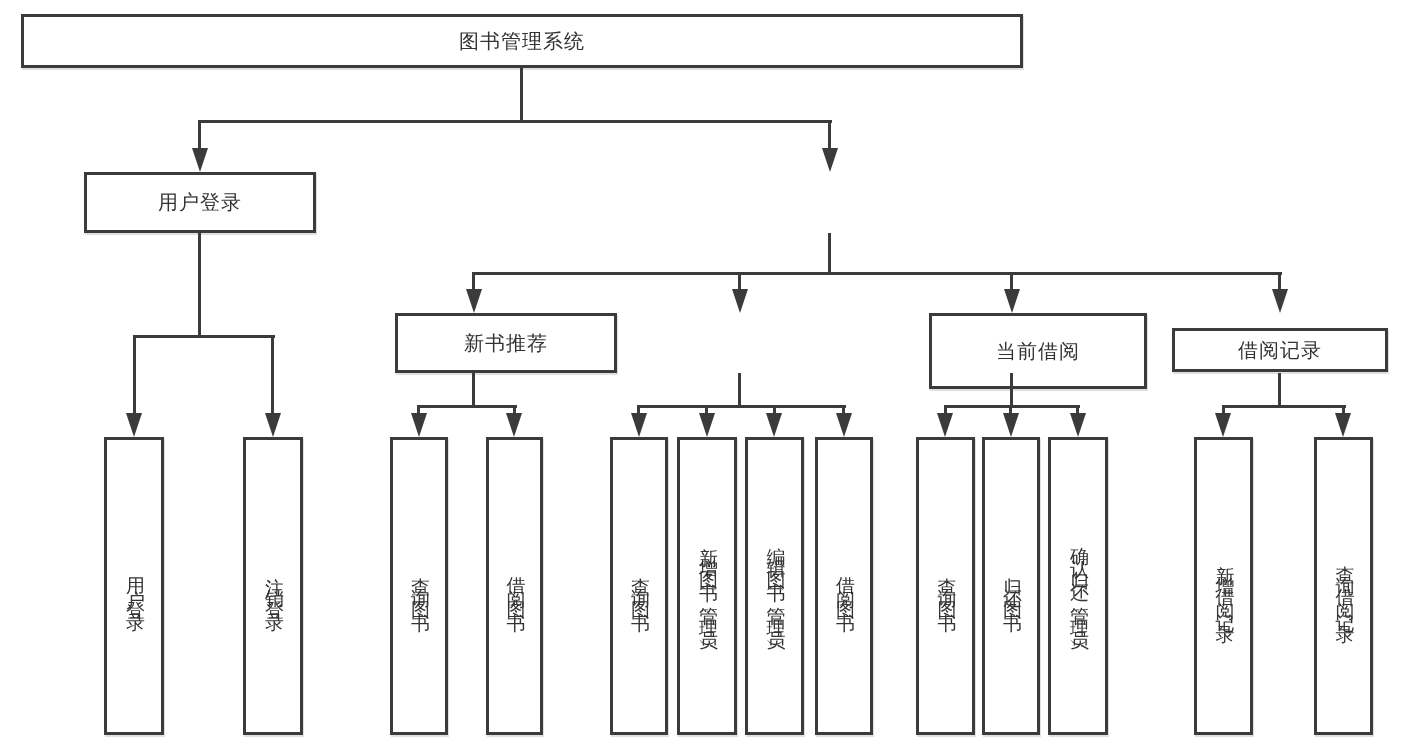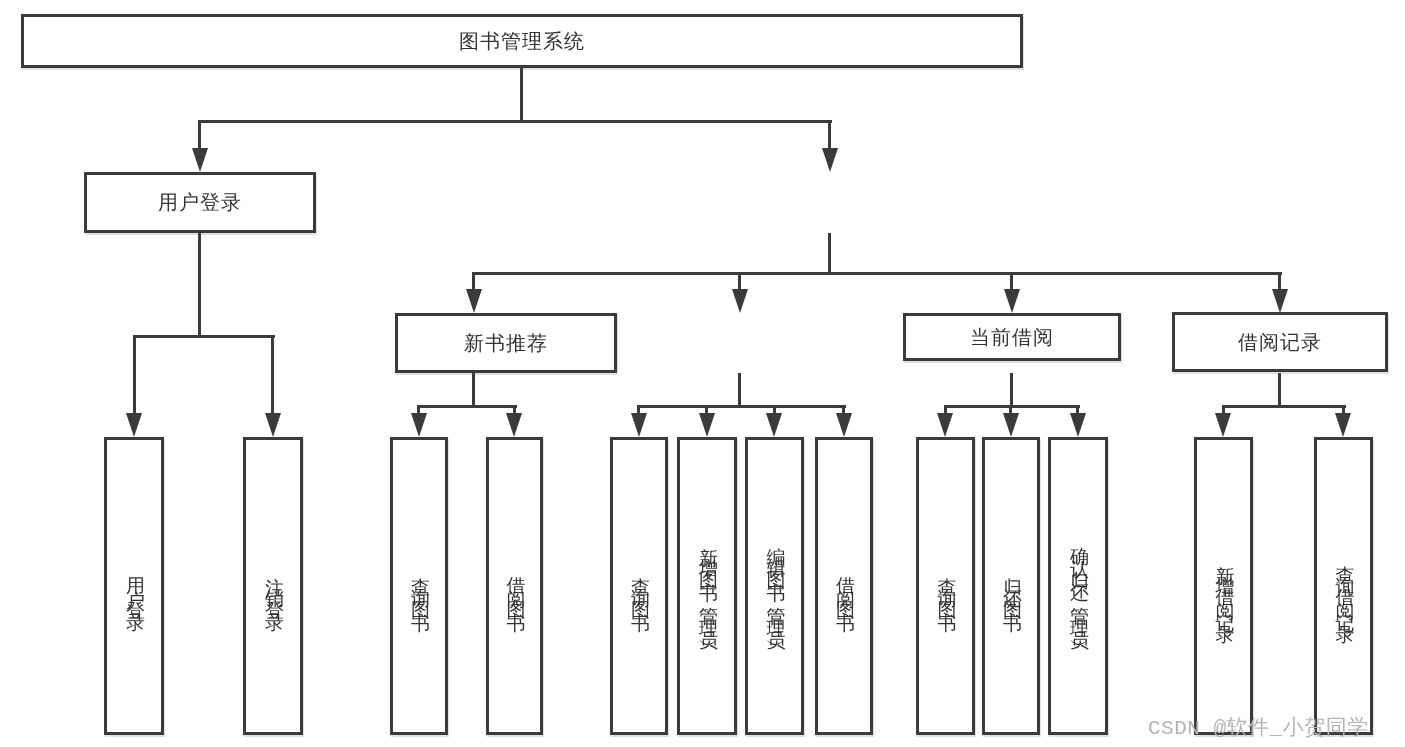--- a/index.html
+++ b/index.html
@@ -73,24 +73,24 @@
   <div class="vline" style="left:738px;top:272px;height:20px;"></div>
   <div class="arrowhead" style="left:732px;top:289px;"></div>
   <div class="vline" style="left:1010px;top:272px;height:20px;"></div>
   <div class="arrowhead" style="left:1004px;top:289px;"></div>
   <div class="vline" style="left:1278px;top:272px;height:20px;"></div>
   <div class="arrowhead" style="left:1272px;top:289px;"></div>
 
   <div class="box" style="left:363px;top:313px;width:222px;height:60px;margin-left:32px;">
     <span class="label">新书推荐</span>
   </div>
-  <div class="box" style="left:903px;top:313px;width:218px;height:48px;">
+  <div class="box" style="left:929px;top:313px;width:218px;height:76px;">
     <span class="label">当前借阅</span>
   </div>
-  <div class="box" style="left:1172px;top:312px;width:216px;height:60px;">
+  <div class="box" style="left:1172px;top:328px;width:216px;height:44px;">
     <span class="label">借阅记录</span>
   </div>
 
   <div class="vline" style="left:472px;top:373px;height:32px;"></div>
   <div class="hline" style="left:417px;top:405px;width:100px;"></div>
   <div class="vline" style="left:417px;top:405px;height:12px;"></div>
   <div class="arrowhead" style="left:411px;top:413px;"></div>
   <div class="vline" style="left:513px;top:405px;height:12px;"></div>
   <div class="arrowhead" style="left:506px;top:413px;"></div>
 
@@ -158,15 +158,14 @@
     <span class="vlabel">确认归还（管理员）</span>
   </div>
 
   <div class="box" style="left:1194px;top:437px;width:59px;height:298px;">
     <span class="vlabel">新增借阅记录</span>
   </div>
   <div class="box" style="left:1314px;top:437px;width:59px;height:298px;">
     <span class="vlabel">查询借阅记录</span>
   </div>
 
-  <div class="watermark" style="left:1148px;top:713px;">CSDN @软件_小贺同学</div>
 
 </div>
 
 </body></html>

